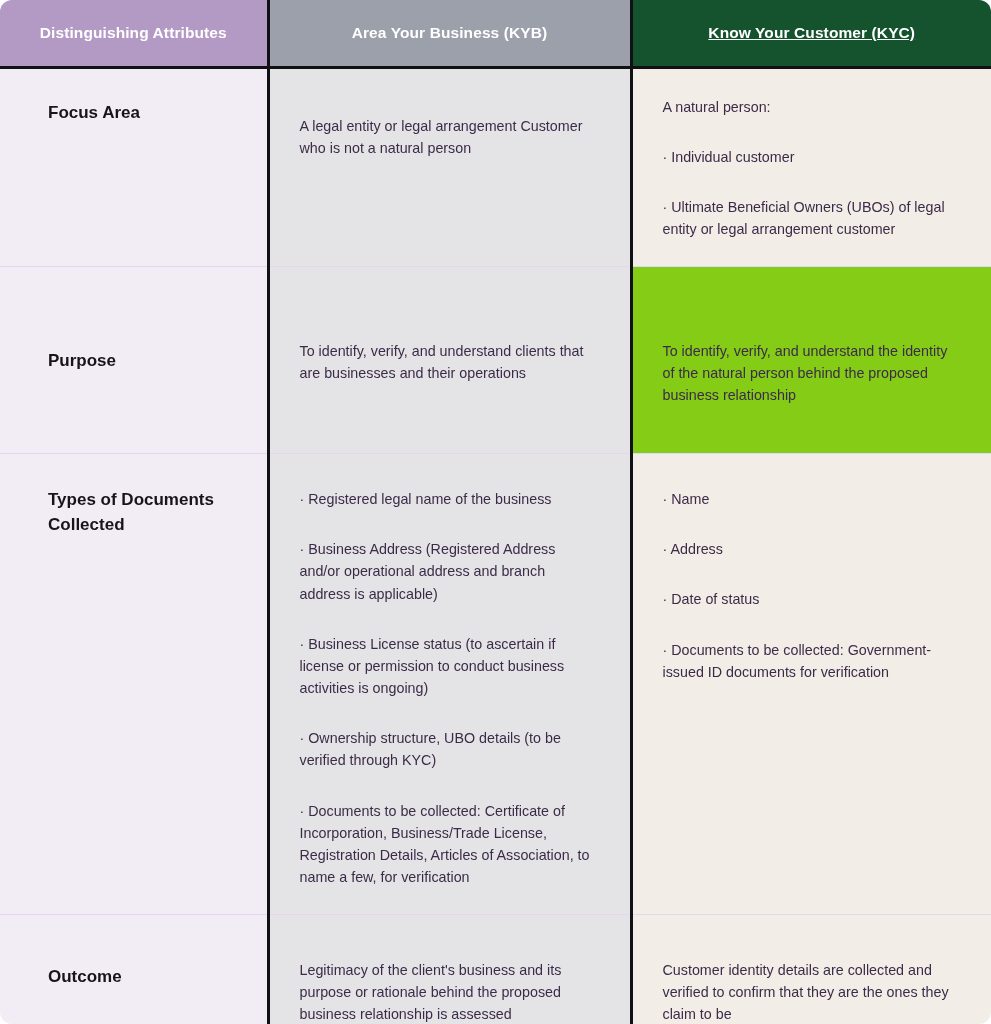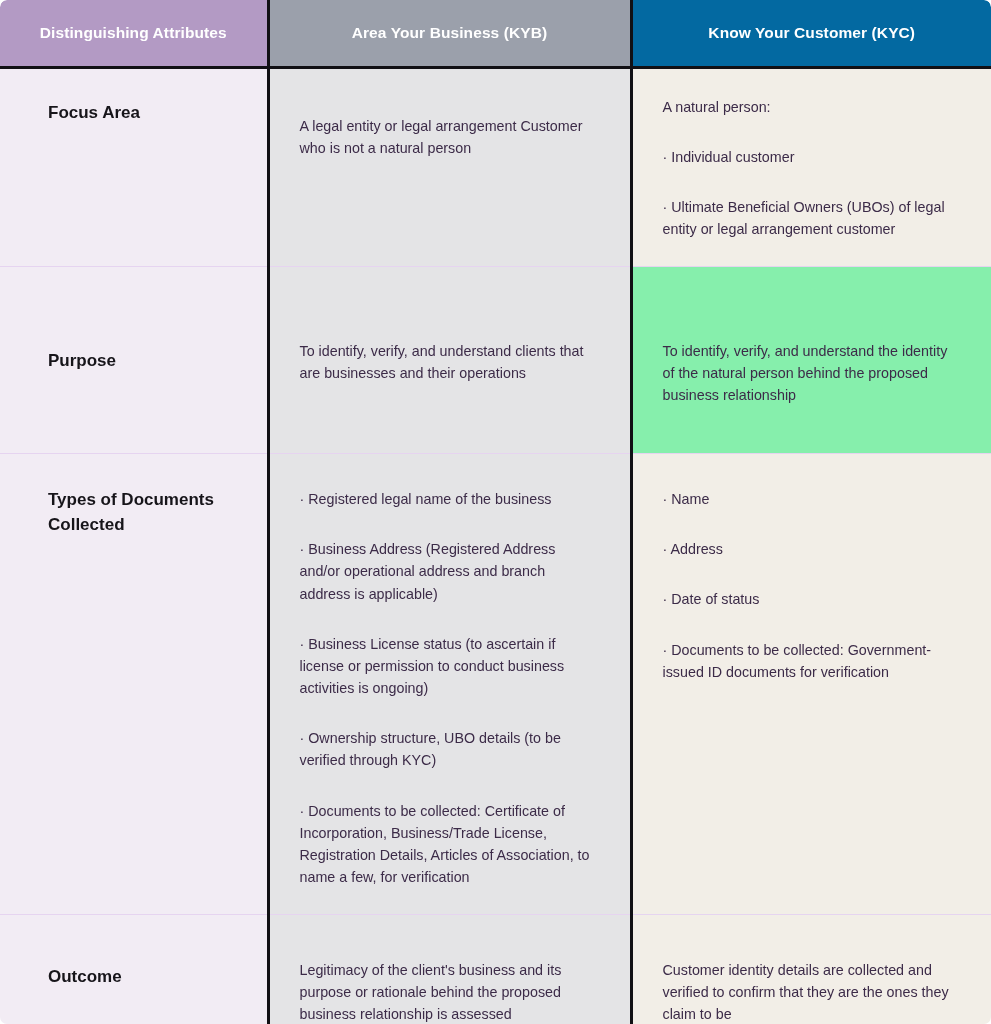--- a/index.html
+++ b/index.html
@@ -11,21 +11,21 @@
     overflow: hidden;
     background: #ffffff;
     font-family: "Liberation Sans", "DejaVu Sans", sans-serif;
   }
 
   .table-wrap {
     width: 991px;
     height: 1024px;
     position: relative;
     overflow: hidden;
-    border-radius: 7px;
+    border-radius: 12px;
   }
 
   table.comparison {
     width: 991px;
     border-collapse: collapse;
     table-layout: fixed;
     border-radius: 7px;
     overflow: hidden;
   }
 
@@ -118,21 +118,21 @@
     <colgroup>
       <col class="c1">
       <col class="c2">
       <col class="c3">
     </colgroup>
 
     <thead>
       <tr>
         <th class="h1" style="background: rgb(179, 154, 196); color: rgb(255, 255, 255); border-bottom-color: rgb(17, 16, 20); border-right-color: rgb(17, 16, 20);">Distinguishing Attributes</th>
         <th class="h2" style="background: rgb(155, 160, 171); color: rgb(255, 255, 255); border-bottom-color: rgb(17, 16, 20); border-right-color: rgb(17, 16, 20);">Area Your Business (KYB)</th>
-        <th class="h3" style="background: #0369a1; color: rgb(255, 255, 255); border-bottom-color: rgb(17, 16, 20);">Know Your Customer (KYC)</th>
+        <th class="h3" style="background: #14532d; color: rgb(255, 255, 255); border-bottom-color: rgb(17, 16, 20); text-decoration: underline;">Know Your Customer (KYC)</th>
       </tr>
     </thead>
 
     <tbody>
 
       <tr class="row-focus">
         <td class="col1" style="background: rgb(242, 236, 244); color: rgb(23, 21, 26); border-right-color: rgb(17, 16, 20); border-bottom-color: rgb(230, 212, 240);">
           <span class="label-inner">Focus Area</span>
         </td>
         <td class="col2" style="background: rgb(228, 228, 230); border-right-color: rgb(17, 16, 20); color: rgb(60, 43, 72); border-bottom-color: rgb(230, 212, 240);">
@@ -151,21 +151,21 @@
 
       <tr class="row-purpose">
         <td class="col1" style="background: rgb(242, 236, 244); color: rgb(23, 21, 26); border-right-color: rgb(17, 16, 20); border-bottom-color: rgb(230, 212, 240);">
           <span class="label-inner">Purpose</span>
         </td>
         <td class="col2" style="background: rgb(228, 228, 230); border-right-color: rgb(17, 16, 20); color: rgb(60, 43, 72); border-bottom-color: rgb(230, 212, 240);">
           <div class="cell-body">
             <p class="para">To identify, verify, and understand clients that are businesses and their operations</p>
           </div>
         </td>
-        <td class="col3" style="background: #86efac; color: rgb(60, 43, 72); border-bottom-color: rgb(230, 212, 240);">
+        <td class="col3" style="background: #84cc16; color: rgb(60, 43, 72); border-bottom-color: rgb(230, 212, 240);">
           <div class="cell-body">
             <p class="para">To identify, verify, and understand the identity of the natural person behind the proposed business relationship</p>
           </div>
         </td>
       </tr>
 
       <tr class="row-docs">
         <td class="col1" style="background: rgb(242, 236, 244); color: rgb(23, 21, 26); border-right-color: rgb(17, 16, 20); border-bottom-color: rgb(230, 212, 240);">
           <span class="label-inner">Types of Documents Collected</span>
         </td>

